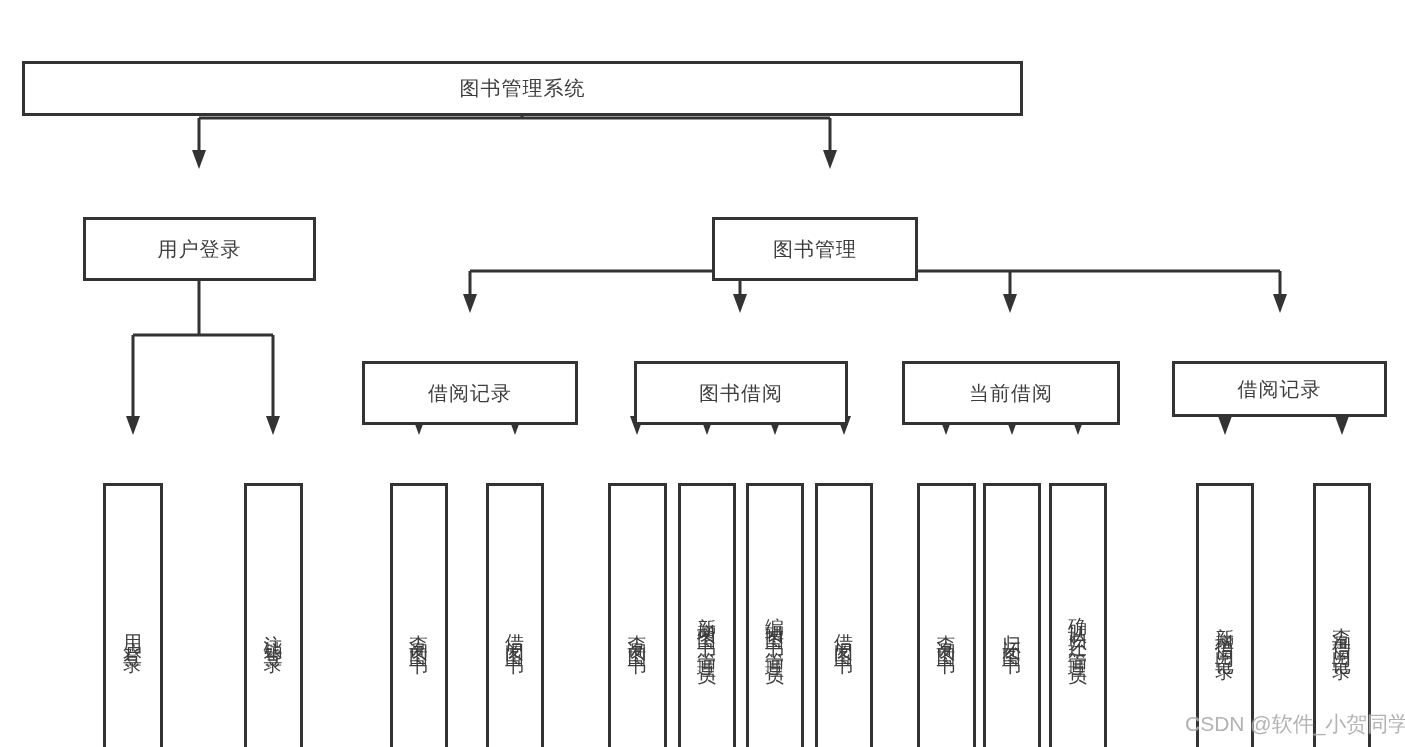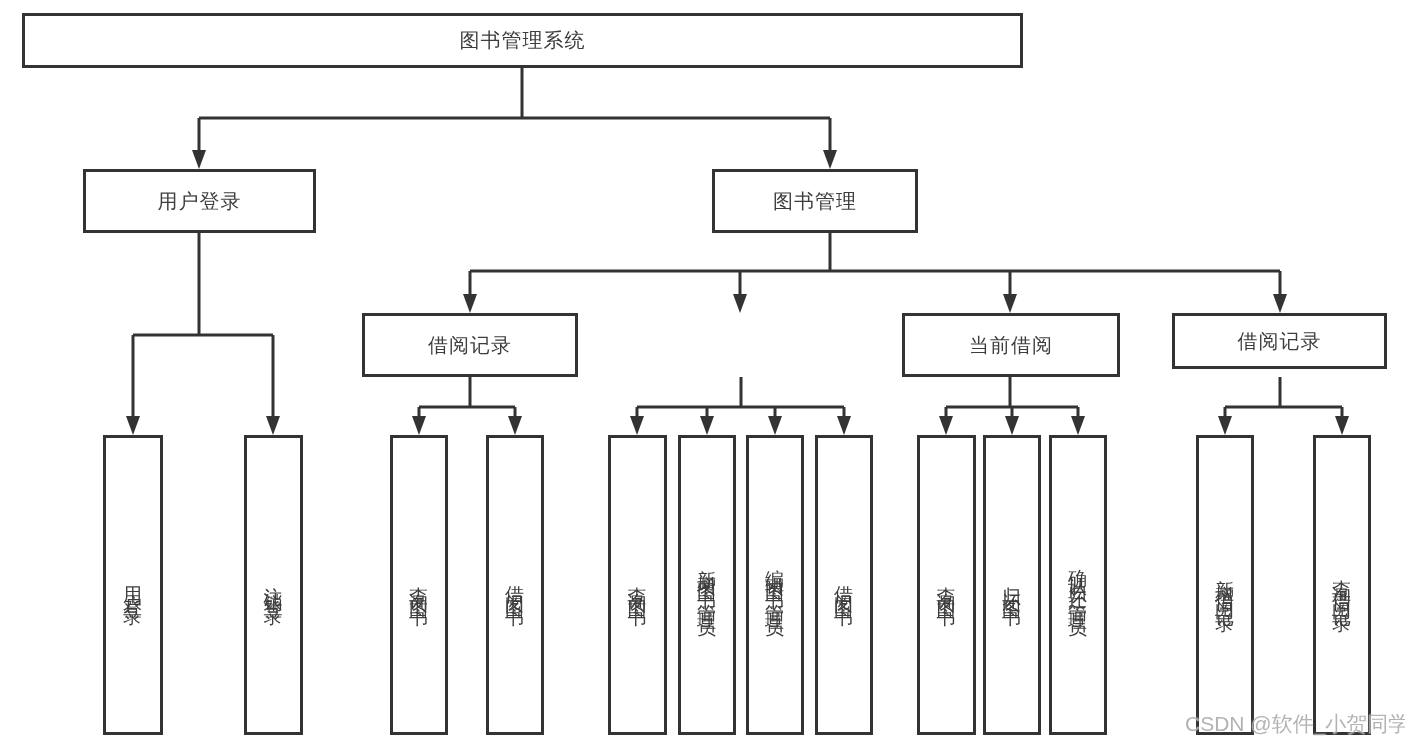--- a/index.html
+++ b/index.html
@@ -35,20 +35,21 @@
     stroke: none;
   }
   .node {
     position: absolute;
     border: 3px solid var(--line);
     background: var(--background);
     display: flex;
     align-items: center;
     justify-content: center;
     z-index: 2;
+    margin-top: 48px;
   }
   .node .label {
     font-size: 20px;
     letter-spacing: 1px;
     color: var(--text);
     white-space: nowrap;
   }
   .leaf .label {
     writing-mode: vertical-rl;
     text-orientation: mixed;
@@ -117,20 +118,23 @@
   <div class="node" style="left:83px; top:169px; width:233px; height:64px;">
     <span class="label">用户登录</span>
   </div>
   <div class="node" style="left:712px; top:169px; width:206px; height:64px;">
     <span class="label">图书管理</span>
   </div>
 
   <div class="node" style="left:362px; top:313px; width:216px; height:64px;">
     <span class="label">借阅记录</span>
   </div>
+  <div class="node" style="left:634px; top:313px; width:214px; height:64px;">
+    <span class="label">图书借阅</span>
+  </div>
   <div class="node" style="left:902px; top:313px; width:218px; height:64px;">
     <span class="label">当前借阅</span>
   </div>
   <div class="node" style="left:1172px; top:313px; width:215px; height:56px;">
     <span class="label">借阅记录</span>
   </div>
 
   <div class="node leaf" style="left:103px; top:435px; width:60px; height:300px;">
     <span class="label">用户登录</span>
   </div>

